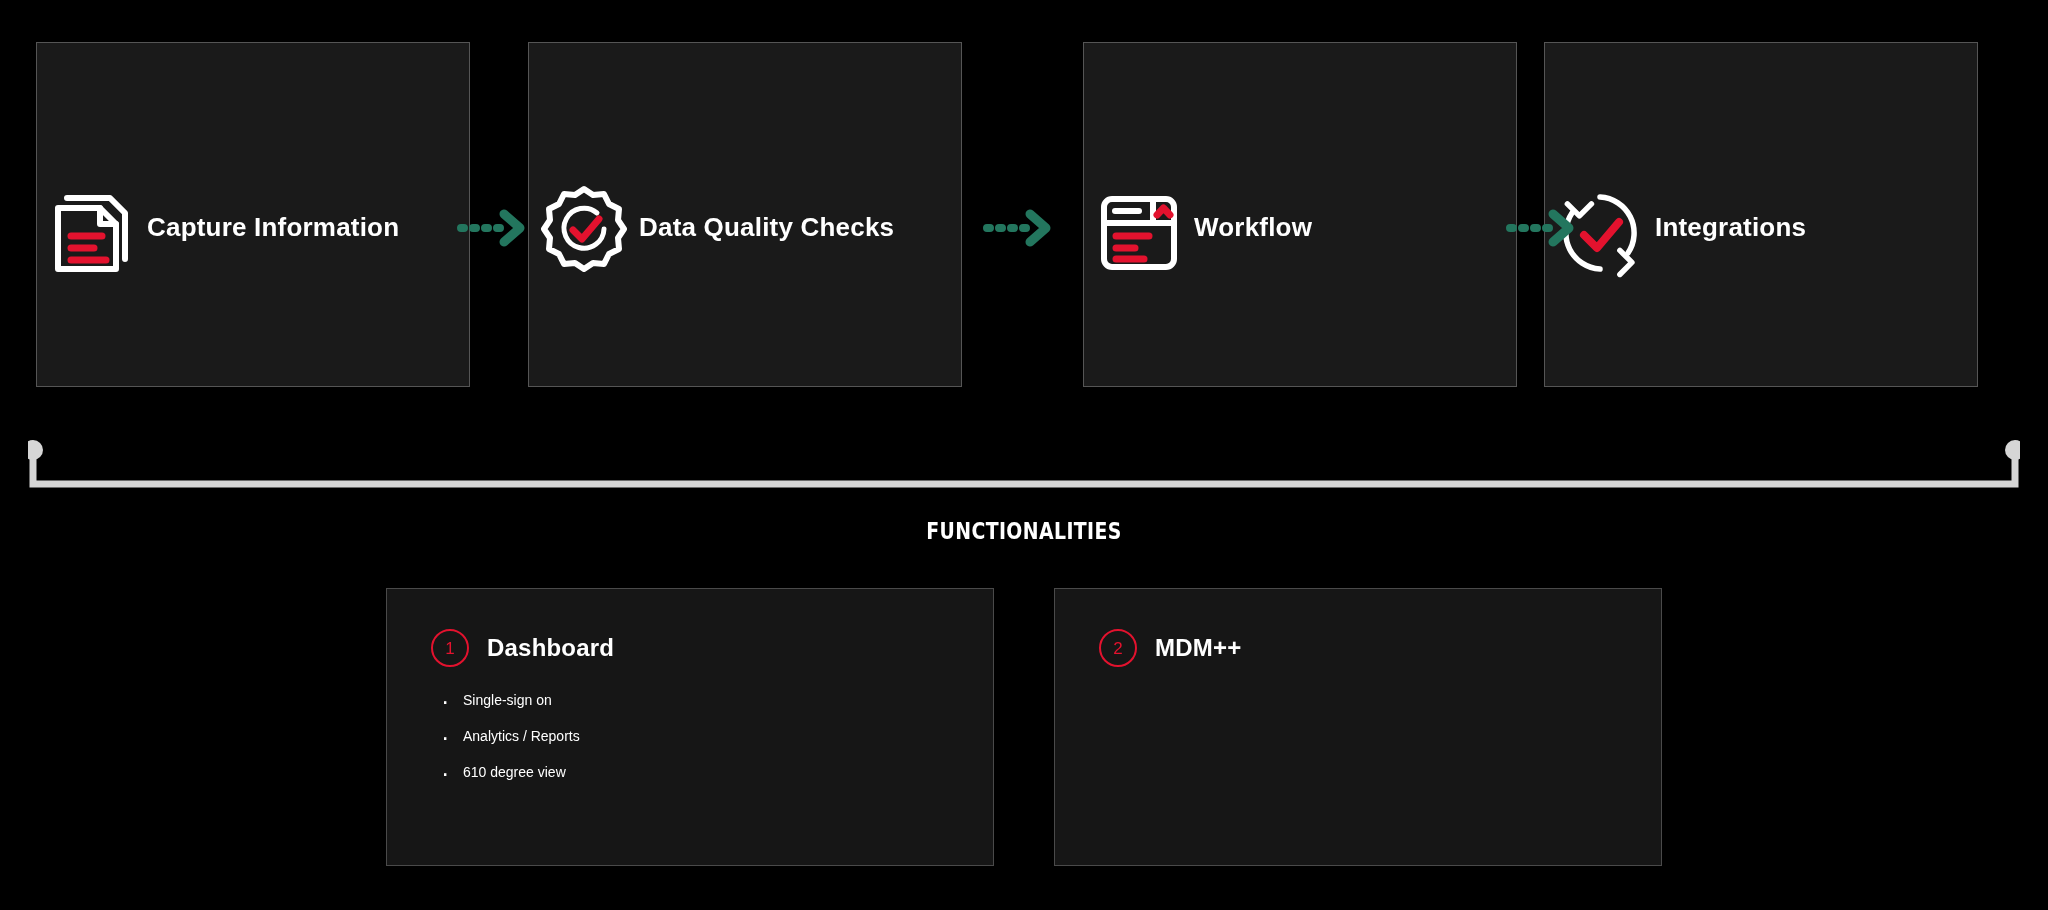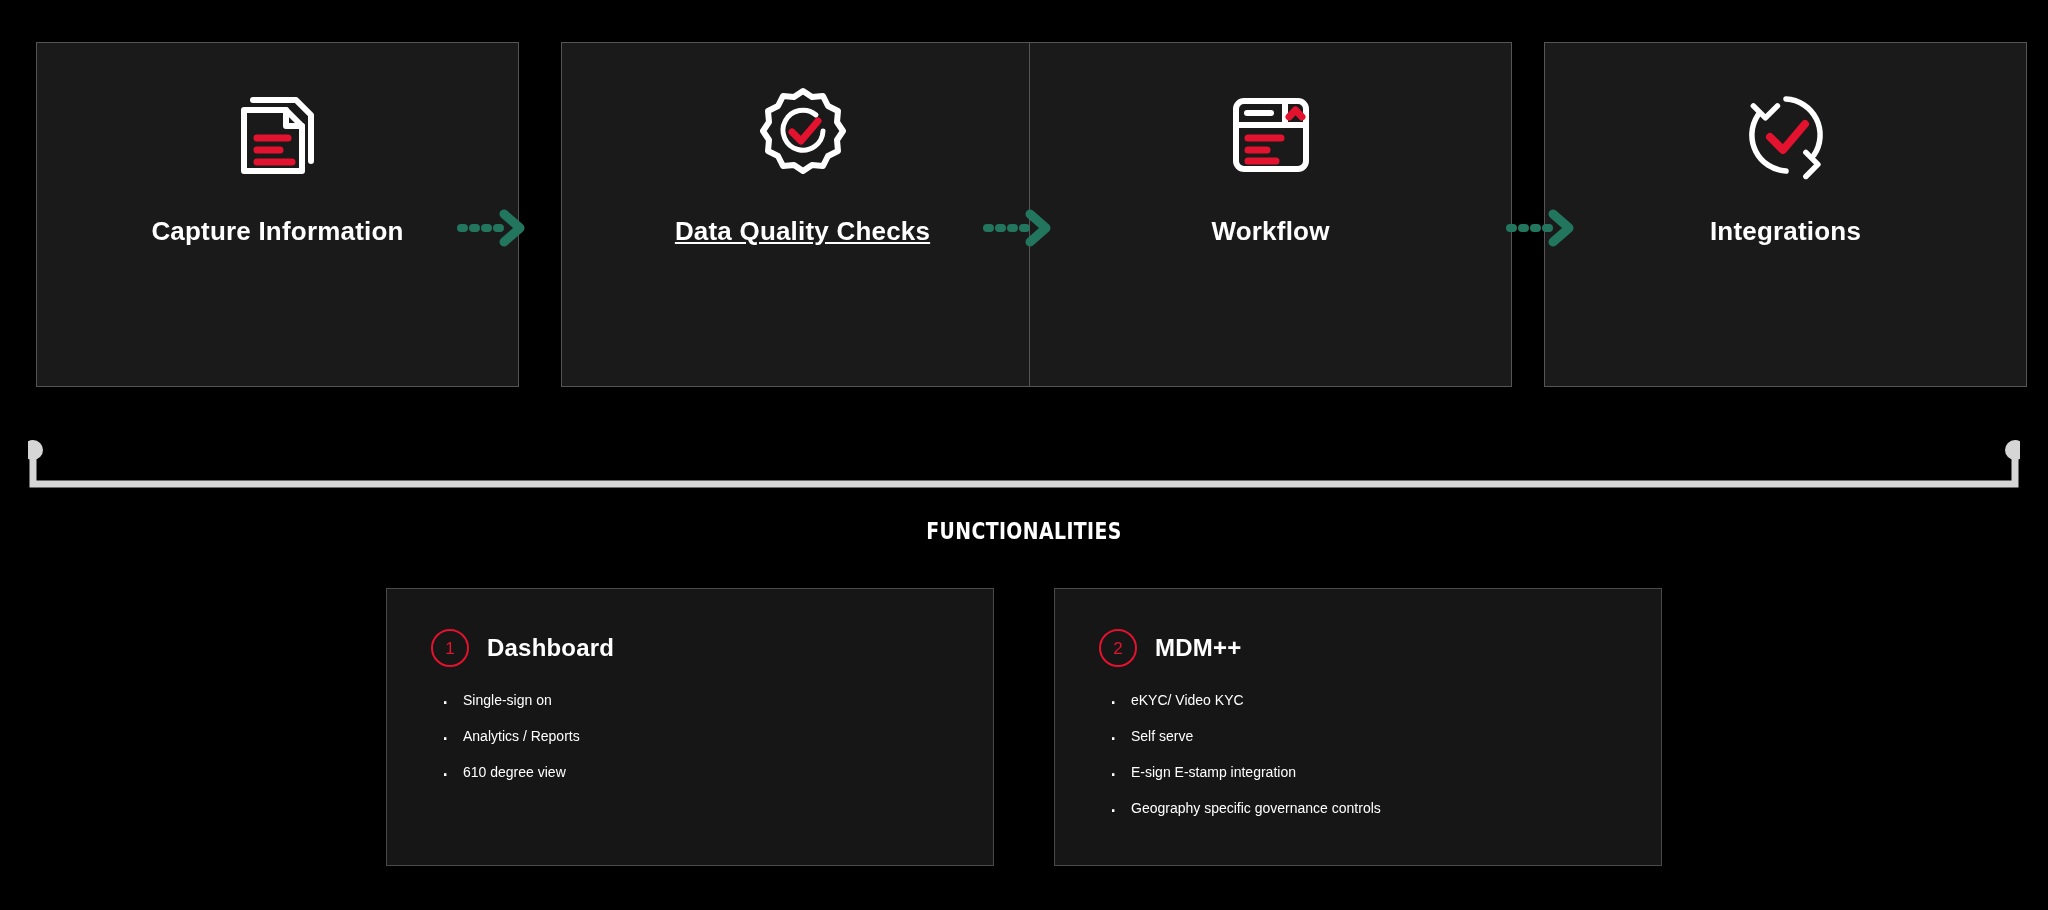--- a/index.html
+++ b/index.html
@@ -21,32 +21,32 @@
   .process-row {
     position: absolute;
     left: 0;
     top: 0;
     width: 2048px;
     height: 390px;
   }
   .process-card {
     position: absolute;
     top: 42px;
-    width: 483px;
+    width: 434px;
     height: 345px;
     background: #1a1a1a;
     border: 1px solid #555555;
     box-sizing: border-box;
     display: flex;
-    flex-direction: column;
+    flex-direction: row;
     align-items: center;
   }
   .process-card.c0 { left: 36px; }
-  .process-card.c1 { left: 561px; text-decoration: underline; }
-  .process-card.c2 { left: 1029px; }
+  .process-card.c1 { left: 528px; }
+  .process-card.c2 { left: 1083px; }
   .process-card.c3 { left: 1544px; }
 
   .card-icon {
     margin-top: 37px;
     width: 110px;
     height: 110px;
     display: flex;
     align-items: center;
     justify-content: center;
   }
@@ -264,20 +264,14 @@
       <li>Analytics / Reports</li>
       <li>610 degree view</li>
     </ul>
   </div>
 
   <div class="func-card f1">
     <div class="func-head">
       <div class="badge">2</div>
       <div class="func-title">MDM++</div>
     </div>
-    <ul class="func-list">
-      <li>eKYC/ Video KYC</li>
-      <li>Self serve</li>
-      <li>E-sign E-stamp integration</li>
-      <li>Geography specific governance controls</li>
-    </ul>
   </div>
 </div>
 
 </body></html>

